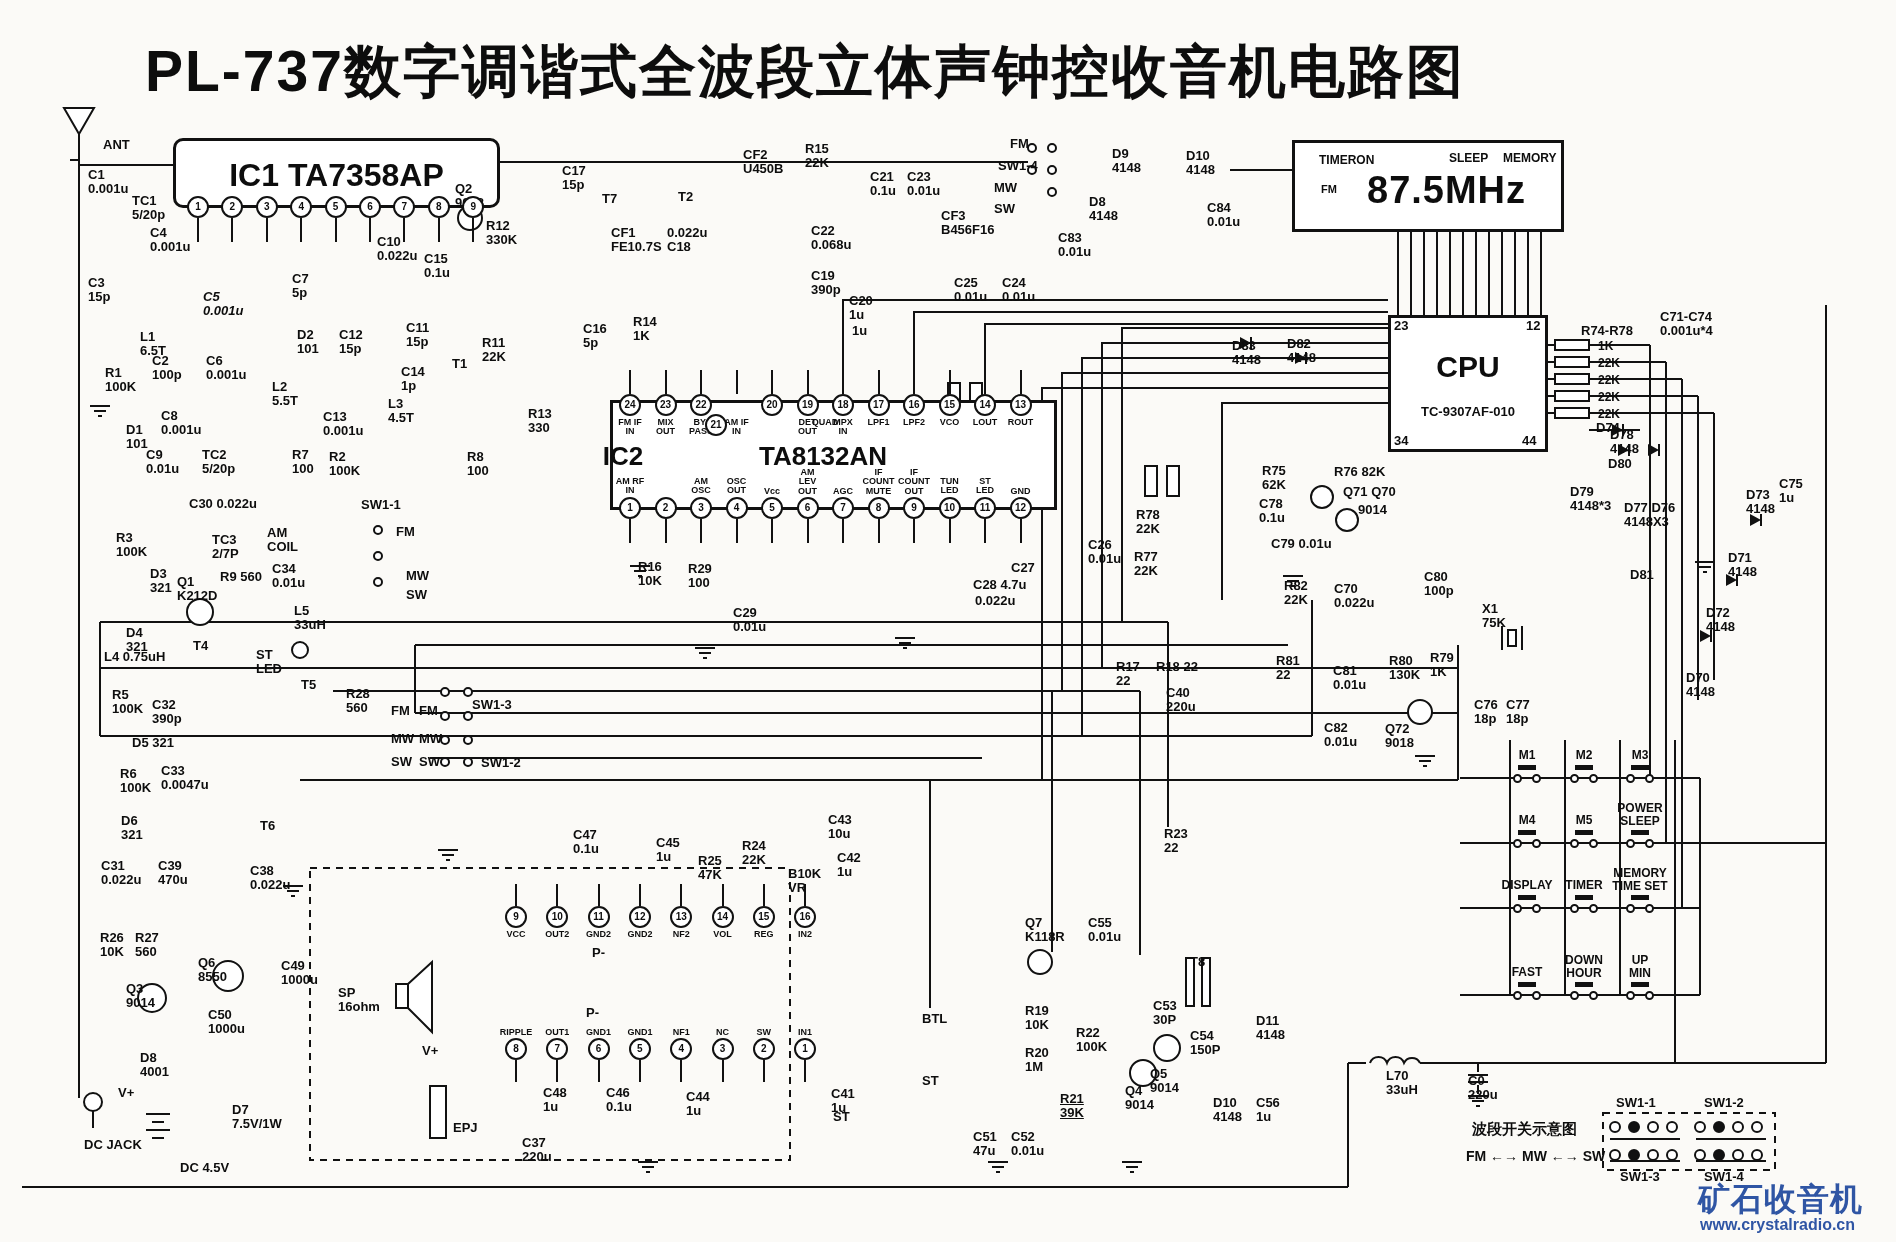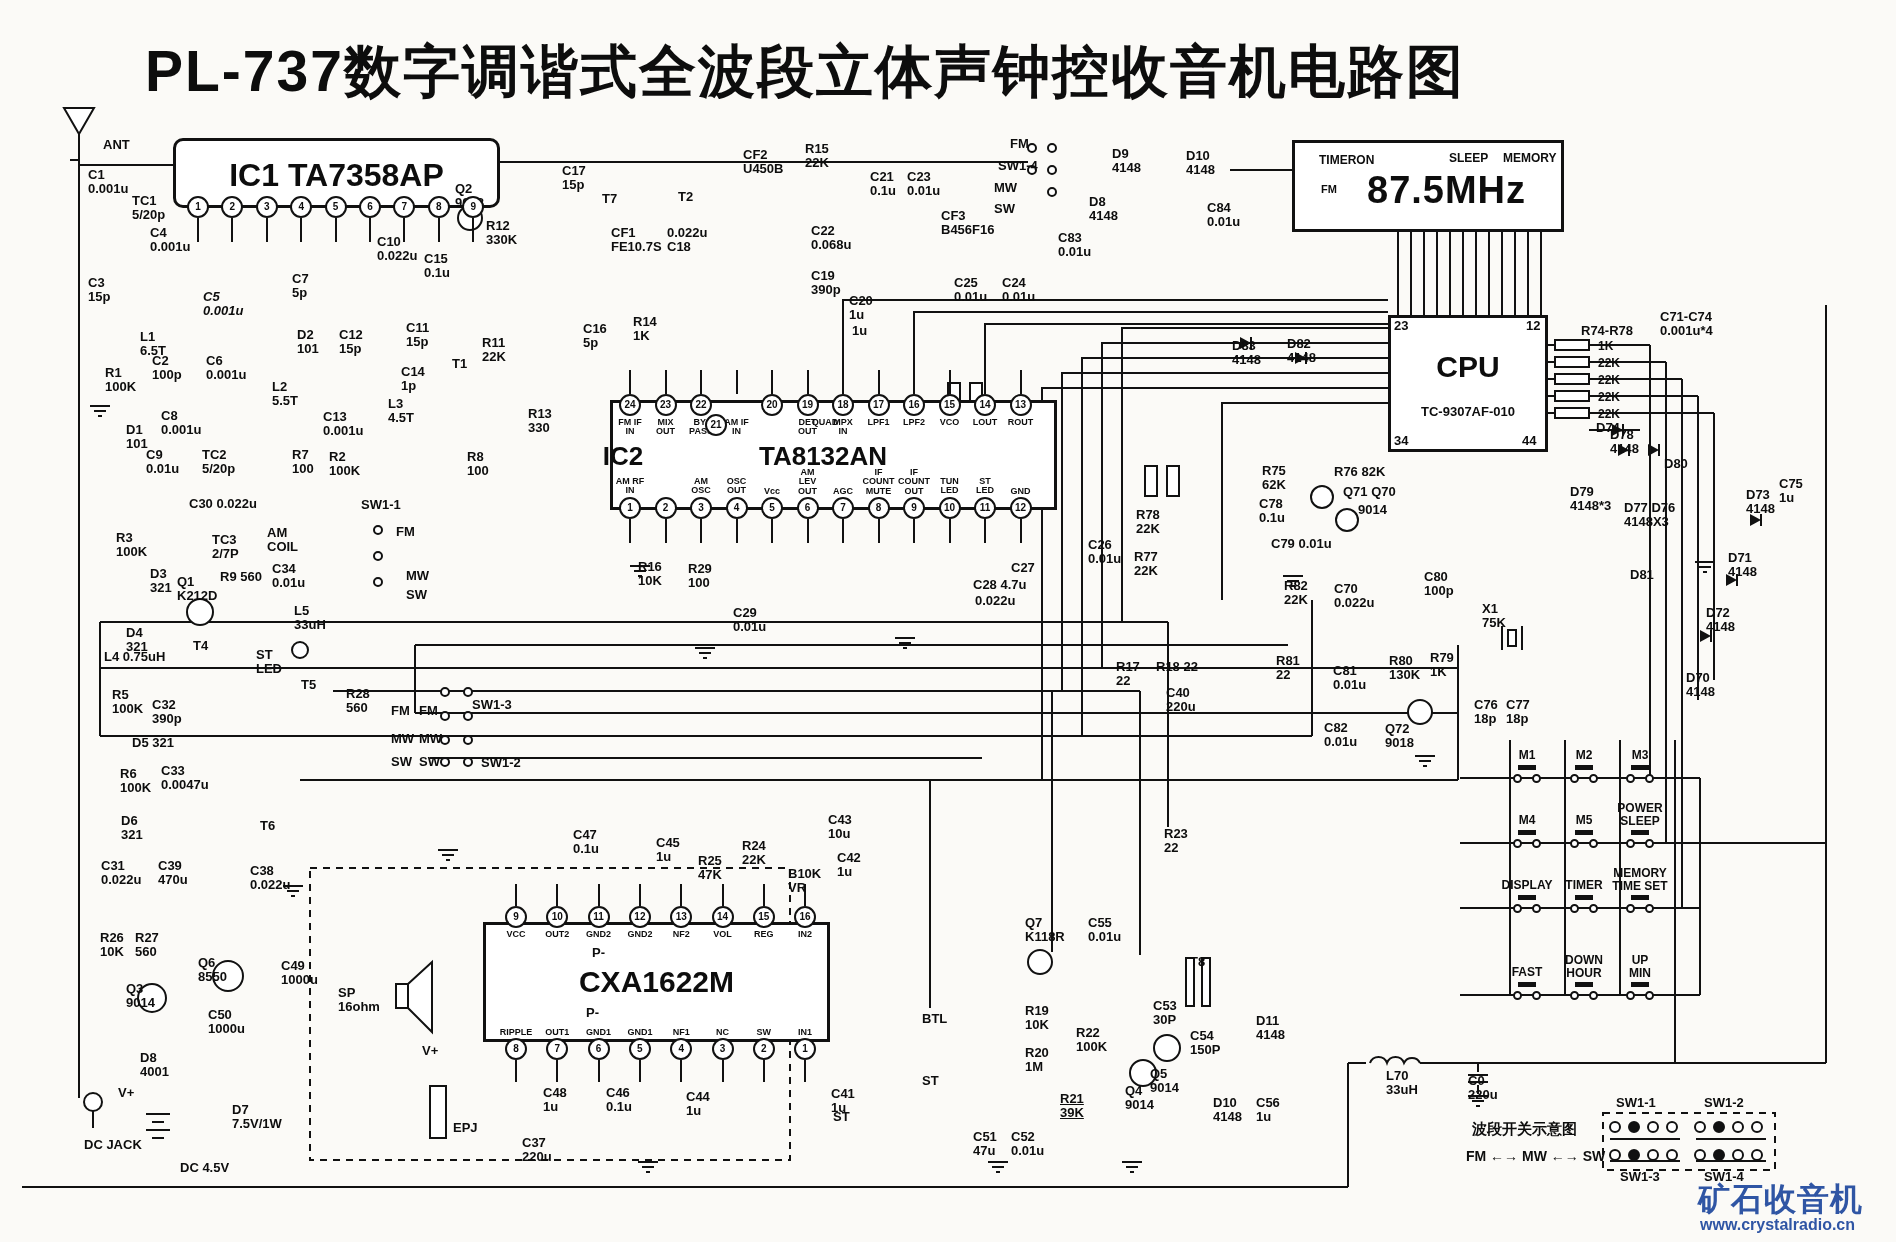--- a/index.html
+++ b/index.html
@@ -178,23 +178,20 @@
 
   <div class="blk" style="left:173px;top:138px;width:327px;height:70px;border-radius:10px;">
     <div class="blk-name" style="top:16px;font-size:32px;">IC1  TA7358AP</div>
   </div>
 
   <div class="blk" style="left:610px;top:400px;width:447px;height:110px;">
     <div class="blk-name" style="left:-90px;top:38px;font-size:26px;width:200px;">IC2</div>
     <div class="blk-name" style="left:60px;top:38px;font-size:26px;width:300px;">TA8132AN</div>
   </div>
 
-  <div class="blk" style="left:483px;top:922px;width:347px;height:120px;">
-    <div class="blk-name" style="top:40px;font-size:30px;">CXA1622M</div>
-  </div>
 
   <div class="blk" style="left:1388px;top:315px;width:160px;height:137px;">
     <div class="blk-name" style="top:32px;font-size:30px;">CPU</div>
     <div class="blk-name" style="top:86px;font-size:13px;">TC-9307AF-010</div>
   </div>
 
   <div class="blk" id="display" style="left:1292px;top:140px;width:272px;height:92px;">
     <div class="dsp" style="left:24px;top:10px;font-size:12px;">TIMERON</div>
     <div class="dsp" style="left:26px;top:40px;font-size:11px;">FM</div>
     <div class="dsp" id="freq" style="left:72px;top:26px;">87.5MHz</div>
@@ -507,21 +504,21 @@
       <div class="lbl" style="left: 1324px; top: 721px;">C82
 0.01u</div>
       <div class="lbl" style="left: 1385px; top: 722px;">Q72
 9018</div>
       <div class="lbl" style="left: 1581px; top: 324px;">R74-R78</div>
       <div class="lbl" style="left: 1596px; top: 421px;">D74</div>
       <div class="lbl" style="left: 1660px; top: 310px;">C71-C74
 0.001u*4</div>
       <div class="lbl" style="left: 1610px; top: 428px;">D78
 4148</div>
-      <div class="lbl" style="left: 1664px; top: 457px;">D80</div>
+      <div class="lbl" style="left: 1608px; top: 457px;">D80</div>
       <div class="lbl" style="left: 1630px; top: 568px;">D81</div>
       <div class="lbl" style="left: 1570px; top: 485px;">D79
 4148*3</div>
       <div class="lbl" style="left: 1624px; top: 501px;">D77 D76
 4148X3</div>
       <div class="lbl" style="left: 1746px; top: 488px;">D73
 4148</div>
       <div class="lbl" style="left: 1779px; top: 477px;">C75
 1u</div>
       <div class="lbl" style="left: 1728px; top: 551px;">D71

